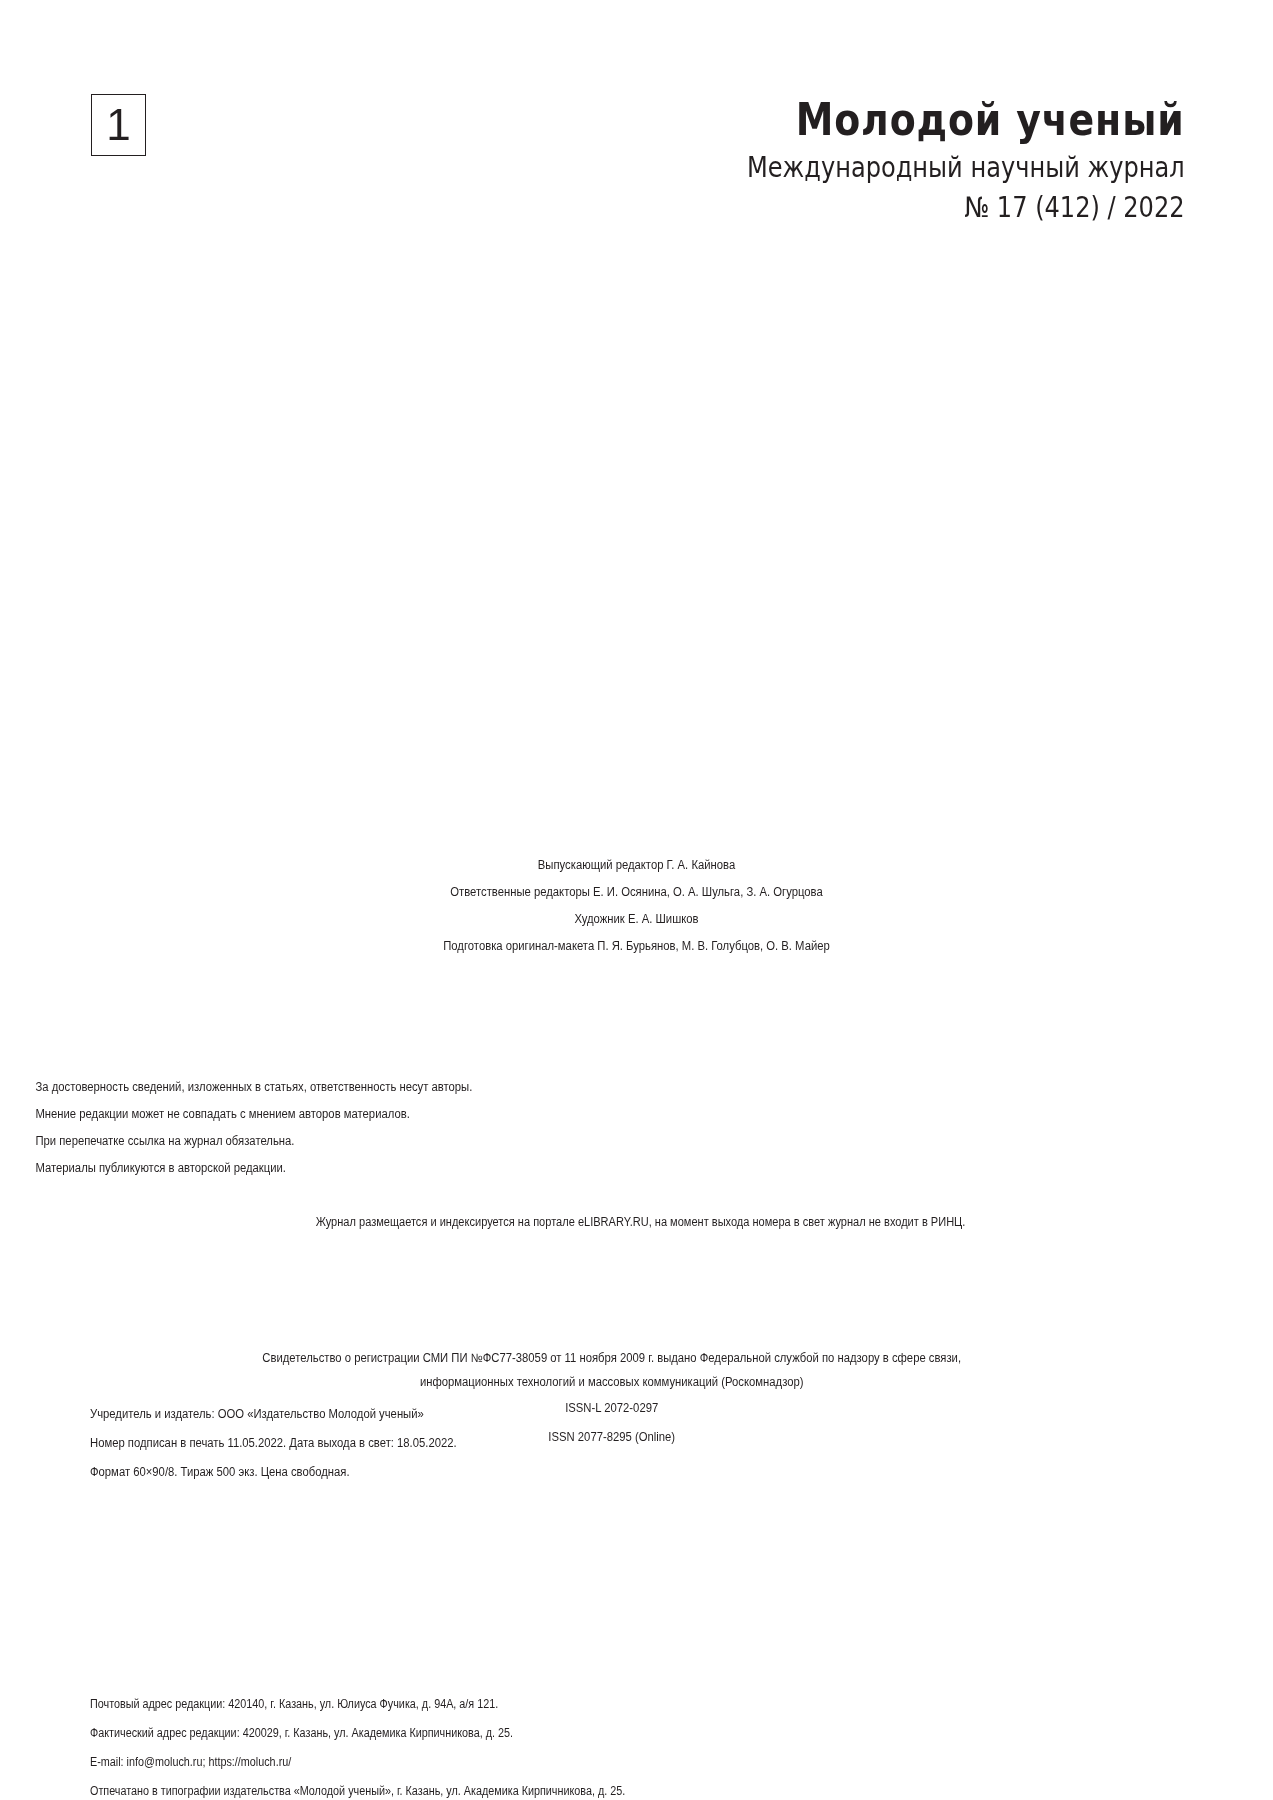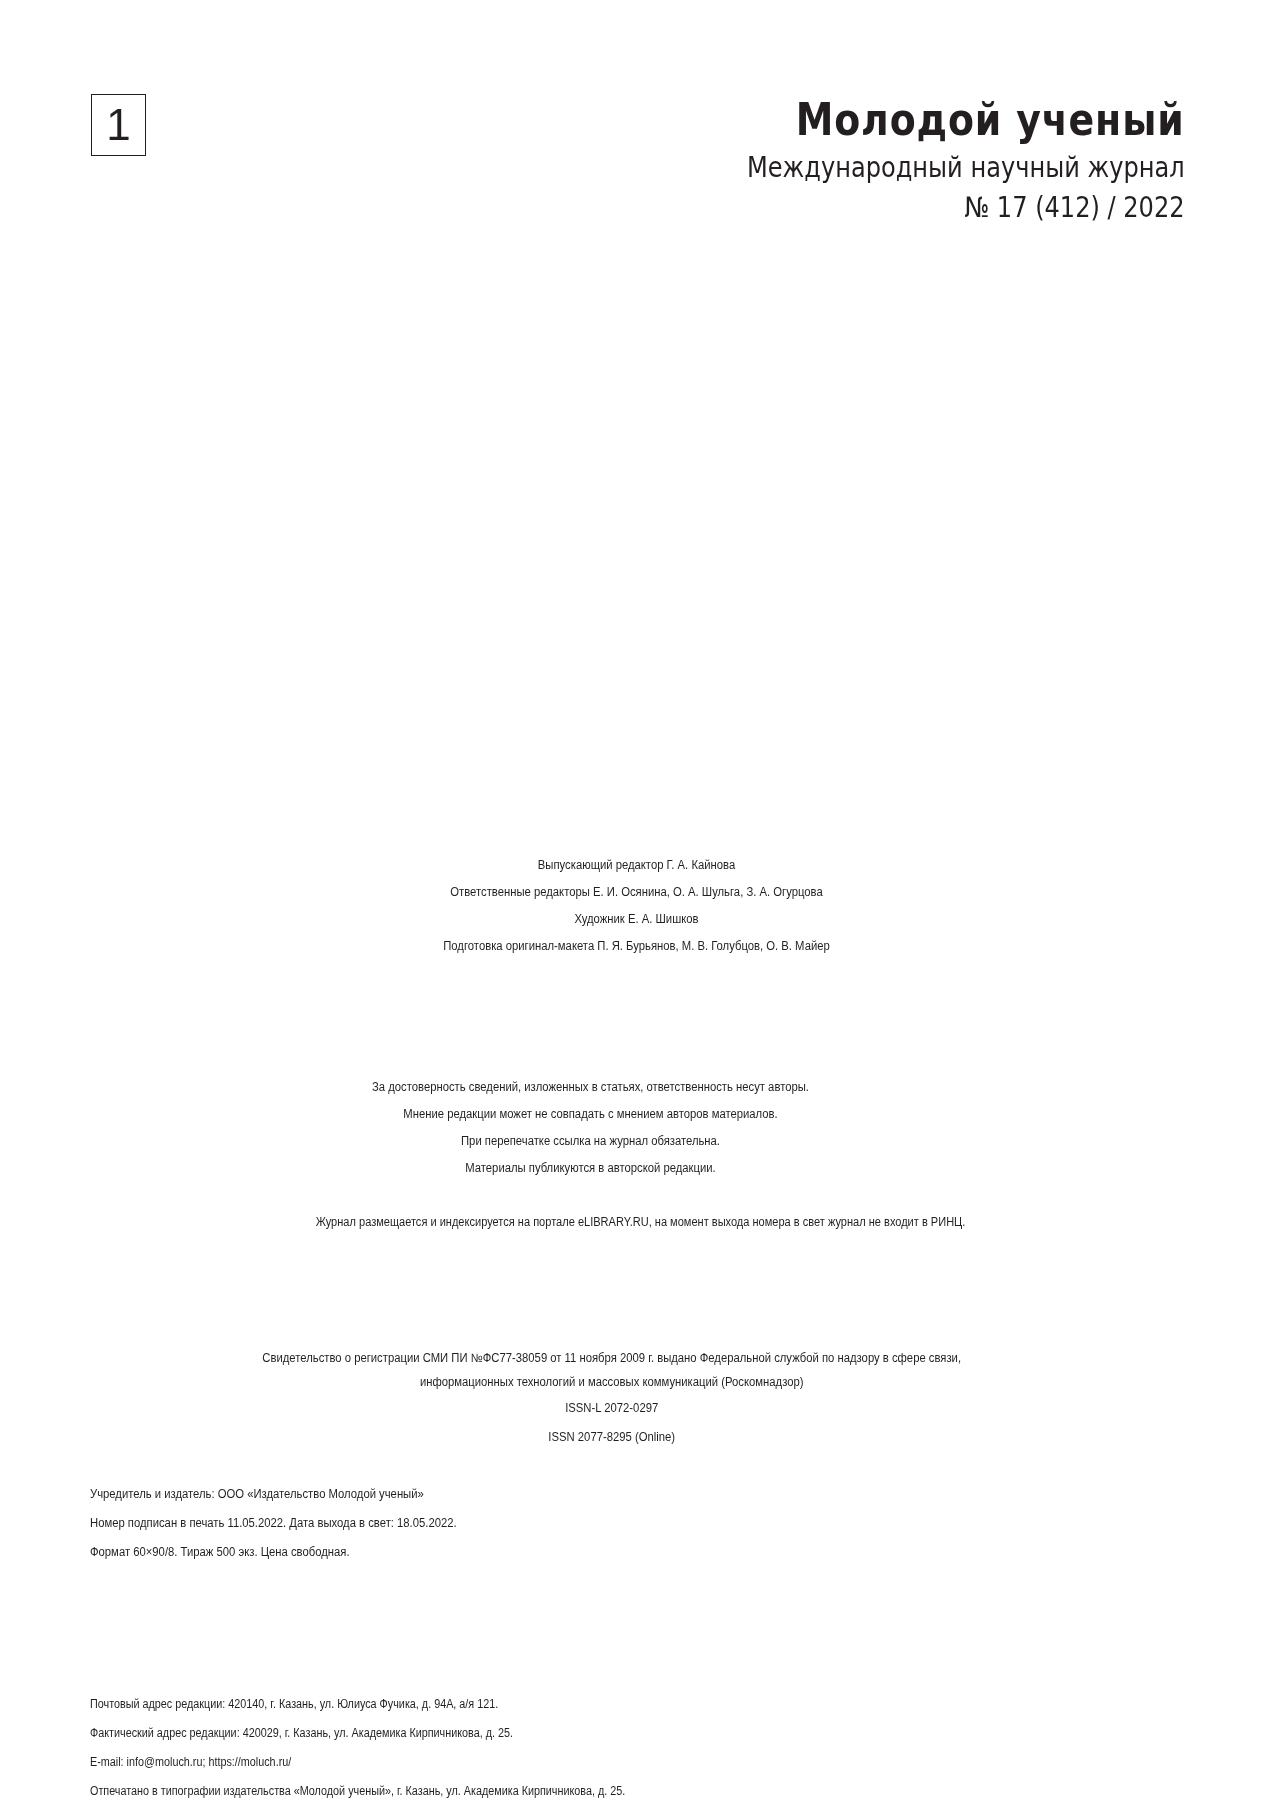--- a/index.html
+++ b/index.html
@@ -72,21 +72,21 @@
       top: 852px;
       text-align: center;
       line-height: 27px;
     }
     .editors div { transform: scaleX(0.94); transform-origin: center; }
     .disclaimers {
       position: absolute;
       left: 0;
       width: 1181px;
       top: 1074px;
-      text-align: center;
+      text-align: left;
       line-height: 27px;
     }
     .disclaimers div { transform: scaleX(0.94); transform-origin: center; }
     .indexing {
       position: absolute;
       left: 4px;
       width: 1273px;
       top: 1209px;
       text-align: center;
       line-height: 27px;
@@ -98,21 +98,21 @@
       width: 1110px;
       text-align: left;
     }
     .imprint div {
       white-space: nowrap;
       transform: scaleX(0.94);
       transform-origin: left;
     }
     .registration { top: 1346px; line-height: 24px; text-align: center; }
     .registration .issn { line-height: 29px; }
-    .publisher { top: 1480px; line-height: 29px; }
+    .publisher { top: 1400px; line-height: 29px; }
     .addresses { top: 1690px; line-height: 29px; }
     .addresses div { transform: scaleX(0.9); }
   </style>
 </head>
 <body>
 
 <div class="page-number-box">1</div>
 
 <div class="masthead">
   <div class="title">Молодой ученый</div>

